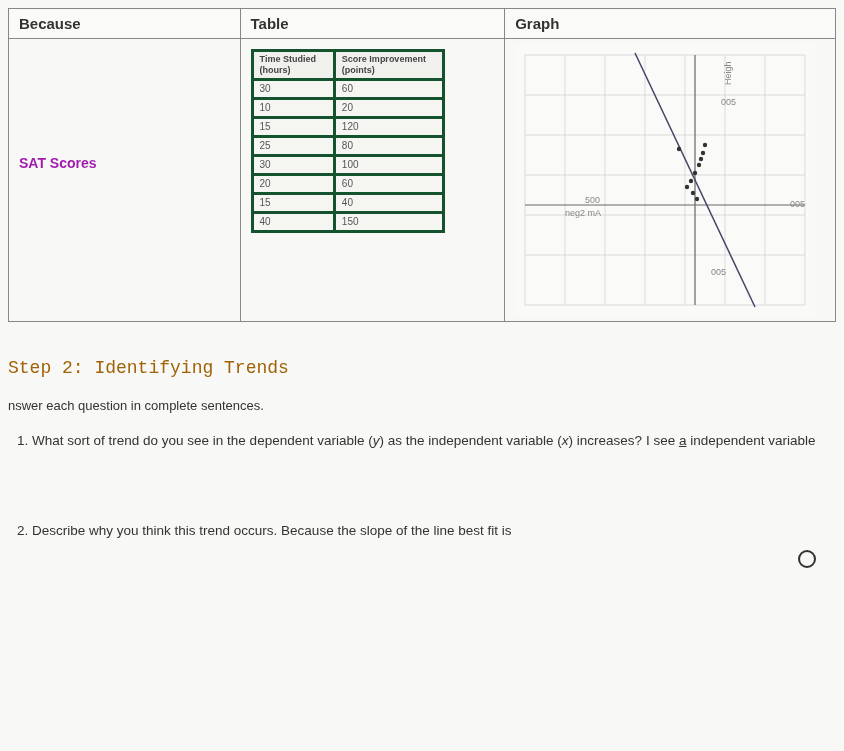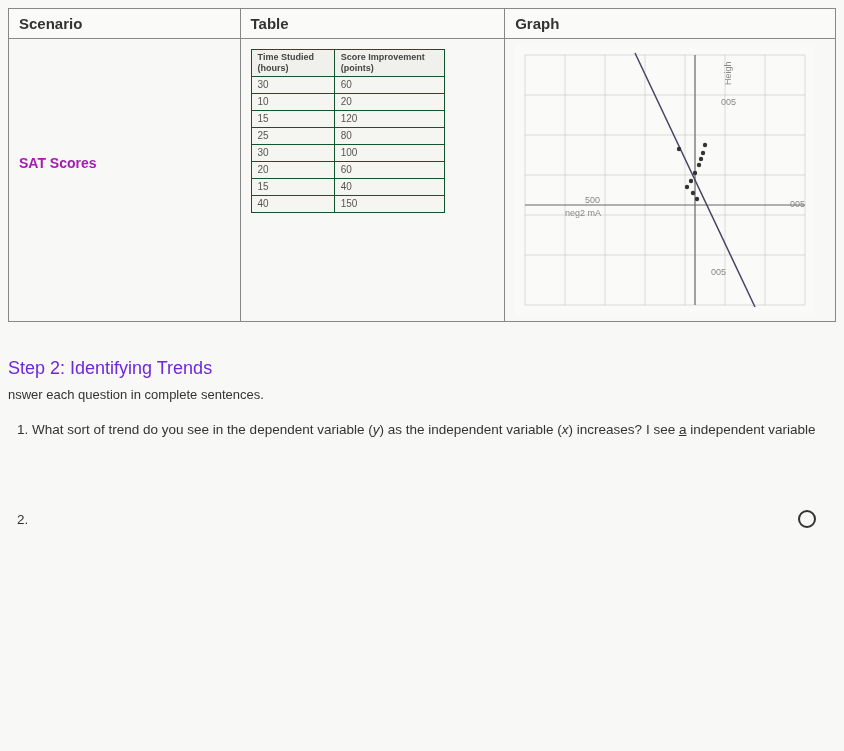--- a/index.html
+++ b/index.html
@@ -37,21 +37,21 @@
       padding-top: 110px;
       display: block;
     }
     .inner-data-table {
       border-collapse: collapse;
       width: 80%;
       margin-top: 4px;
       background: #f5f5f2;
     }
     .inner-data-table th, .inner-data-table td {
-      border: 1px solid #14532d;
+      border: 3px solid #14532d;
       padding: 2px 6px;
       font-size: 10px;
       color: #555;
       text-align: left;
       line-height: 1.2;
     }
     .inner-data-table th {
       font-weight: bold;
       font-size: 9px;
       color: #444;
@@ -63,23 +63,23 @@
       height: 270px;
     }
     .graph-svg {
       width: 100%;
       height: 100%;
       background: #fafaf8;
     }
     .step-header {
       font-size: 18px;
       font-weight: normal;
-      color: #6d28d9;
-      margin: 14px 0 8px 0;
-      font-family: Liberation Sans, sans-serif;
+      color: #a16207;
+      margin: 14px 0 20px 0;
+      font-family: Liberation Mono, monospace;
     }
     .instruction {
       font-size: 13px;
       color: #333;
       margin-bottom: 18px;
     }
     .question-list {
       padding-left: 24px;
       list-style: decimal;
     }
@@ -102,21 +102,21 @@
       margin-top: 8px;
     }
     .graph-text { font-size: 9px; fill: #888; font-family: Arial; }
   </style>
 </head>
 <body>
 
 <table class="main-table">
   <thead>
     <tr>
-      <th class="col-scenario">Scenario</th>
+      <th class="col-scenario">Because</th>
       <th class="col-table">Table</th>
       <th class="col-graph">Graph</th>
     </tr>
   </thead>
   <tbody>
     <tr>
       <td class="col-scenario">
         <span class="scenario-label">SAT Scores</span>
       </td>
       <td class="col-table">
@@ -217,15 +217,16 @@
 </table>
 
 <h2 class="step-header">Step 2: Identifying Trends</h2>
 <p class="instruction">nswer each question in complete sentences.</p>
 
 <ol class="question-list">
   <li>
     <span>What sort of trend do you see in the dependent variable (</span><span class="italic">y</span><span>) as the independent variable (</span><span class="italic">x</span><span>) increases? I see </span><span class="underline">a</span><span> independent variable</span>
   </li>
   <li>
+    <span>Describe why you think this trend occurs.  Because the slope of the line best fit is</span>
     <span class="circle-icon"></span>
   </li>
 </ol>
 
 </body></html>

